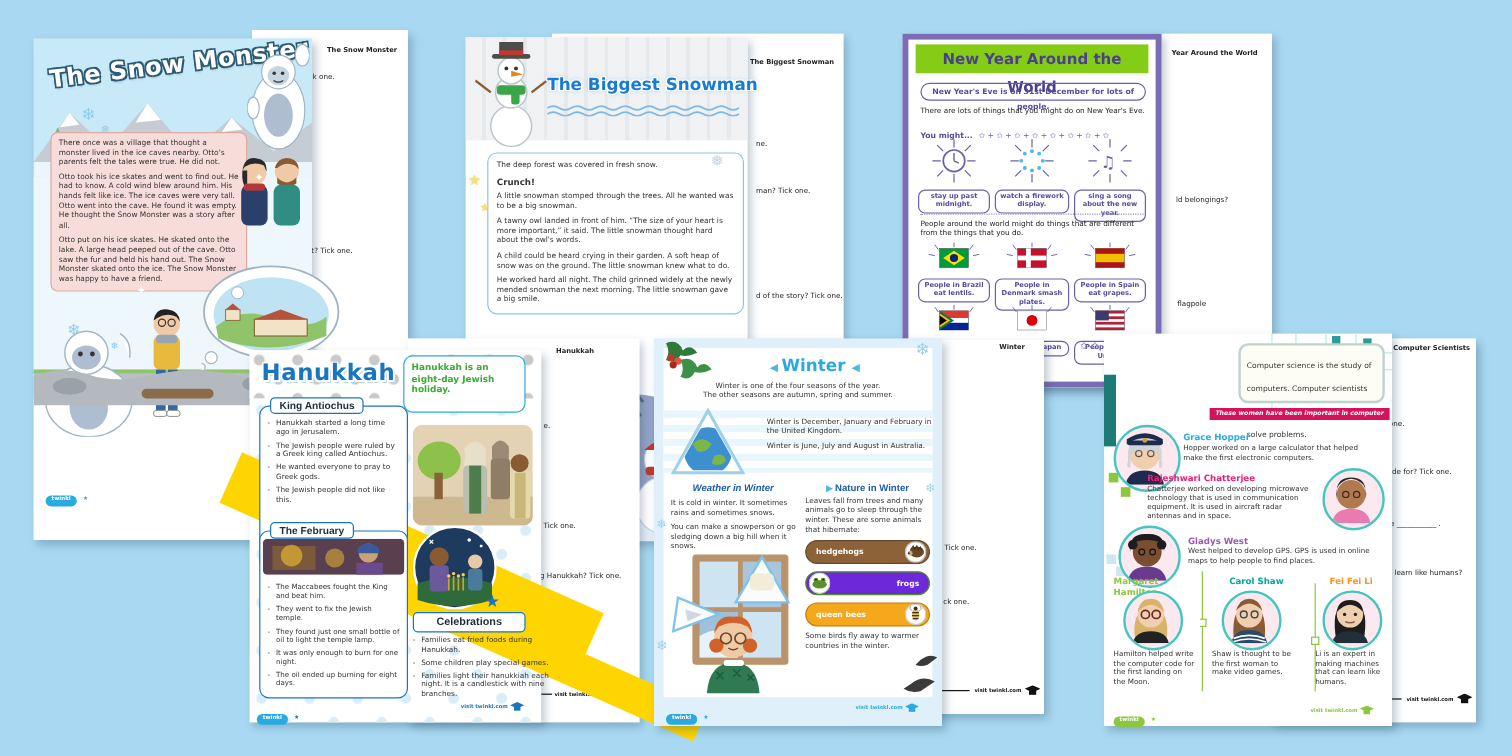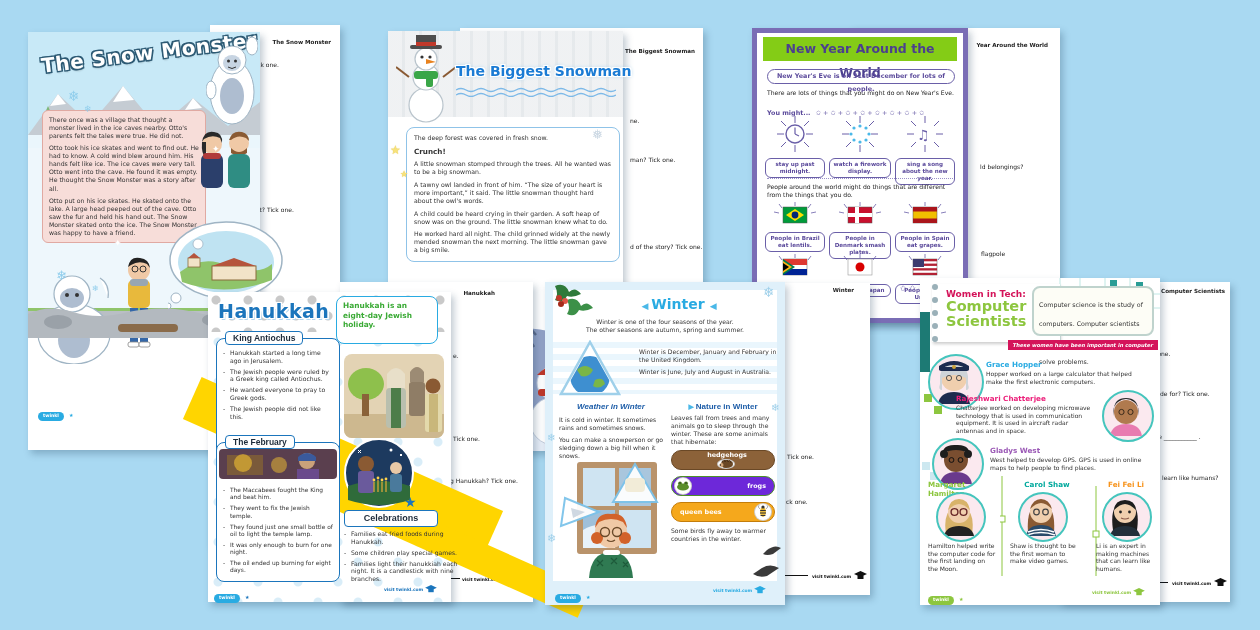--- a/index.html
+++ b/index.html
@@ -665,21 +665,21 @@
       <path d="M48 80 Q52 83 56 80" stroke="#6a4a2a" stroke-width="1.2" fill="none"></path>
       <path d="M30 118 Q32 92 52 92 Q72 92 74 118 Z" fill="#2f7a52"></path>
       <path d="M38 100 l6 6 m0 -6 l-6 6 M52 98 l6 6 m0 -6 l-6 6 M64 102 l5 5 m0 -5 l-5 5" stroke="#1d5a3a" stroke-width="1.2"></path>
       <rect x="44" y="90" width="17" height="5" rx="2.5" fill="#fff"></rect>
     </svg>
 
     <div class="abs" style="left:126px;top:120px;width:104px;">
       <div class="p5-h" style="text-align:center;"><span style="color:#4ab8e8;font-size:7px;">▶ </span><span>Nature in Winter</span></div>
       <p class="p5-p" style="margin-top:3px;">Leaves fall from trees and many animals go to sleep through the winter. These are some animals that hibernate:</p>
 
-      <div class="pill" style="background:#8c6239;border:1.6px solid #6a4826;padding-left:8px;margin:3px 0 6px 0;flex-direction:column;">
+      <div class="pill" style="background:#8c6239;border:1.6px solid #6a4826;padding-left:8px;margin:3px 0 6px 0;">
         <span style="flex:1;">hedgehogs</span>
         <span class="circ" style="margin-right:2px;">
           <svg width="14" height="11" viewBox="0 0 14 11">
             <ellipse cx="8" cy="6" rx="6" ry="4.5" fill="#6a4826"></ellipse>
             <path d="M3 4 L5 1 L6 4 L8 1 L9 4 L11 2 L12 5" stroke="#4a3018" stroke-width="1" fill="none"></path>
             <circle cx="2.5" cy="7" r="2" fill="#d2a679"></circle>
               <circle cx="1.4" cy="7" r="0.7" fill="#222"></circle>
           </svg>
         </span>
       </div>
@@ -772,25 +772,20 @@
           <rect x="14" y="70" width="8" height="8"></rect>
           <rect x="4" y="82" width="8" height="8"></rect>
           <rect x="14" y="94" width="8" height="8"></rect>
         </g>
       <g fill="#cde8f0">
           <rect x="2" y="150" width="8" height="8"></rect>
           <rect x="10" y="160" width="8" height="8"></rect>
         </g>
     </svg>
 
-    <div class="abs" style="left:12px;top:6px;width:128px;height:58px;background:#fff;box-shadow:1px 2px 3px rgba(0,0,0,.2);
-                border-left:6px dotted #9ab0b8;padding:5px 4px 0 8px;box-sizing:border-box;">
-      <div class="p6-kicker">Women in Tech:</div>
-      <div class="p6-title">Computer Scientists</div>
-    </div>
 
     <div class="abs" style="left:112px;top:8px;width:122px;height:50px;background:#fdfdf6;border:2px solid #bfd3cd;border-radius:8px;
                 padding:4px 5px;box-sizing:border-box;">
       <span class="p6-text" style="font-size:6.3px;">Computer science is the study of computers. Computer scientists can help make games. They also solve problems.</span>
     </div>
 
     <div class="abs" style="left:88px;top:62px;width:150px;height:10px;background:#d4145a;color:#fff;font-size:5.2px;font-weight:bold;
                 font-style:italic;line-height:10px;text-align:center;">
       <span>These women have been important in computer science.</span>
     </div>

